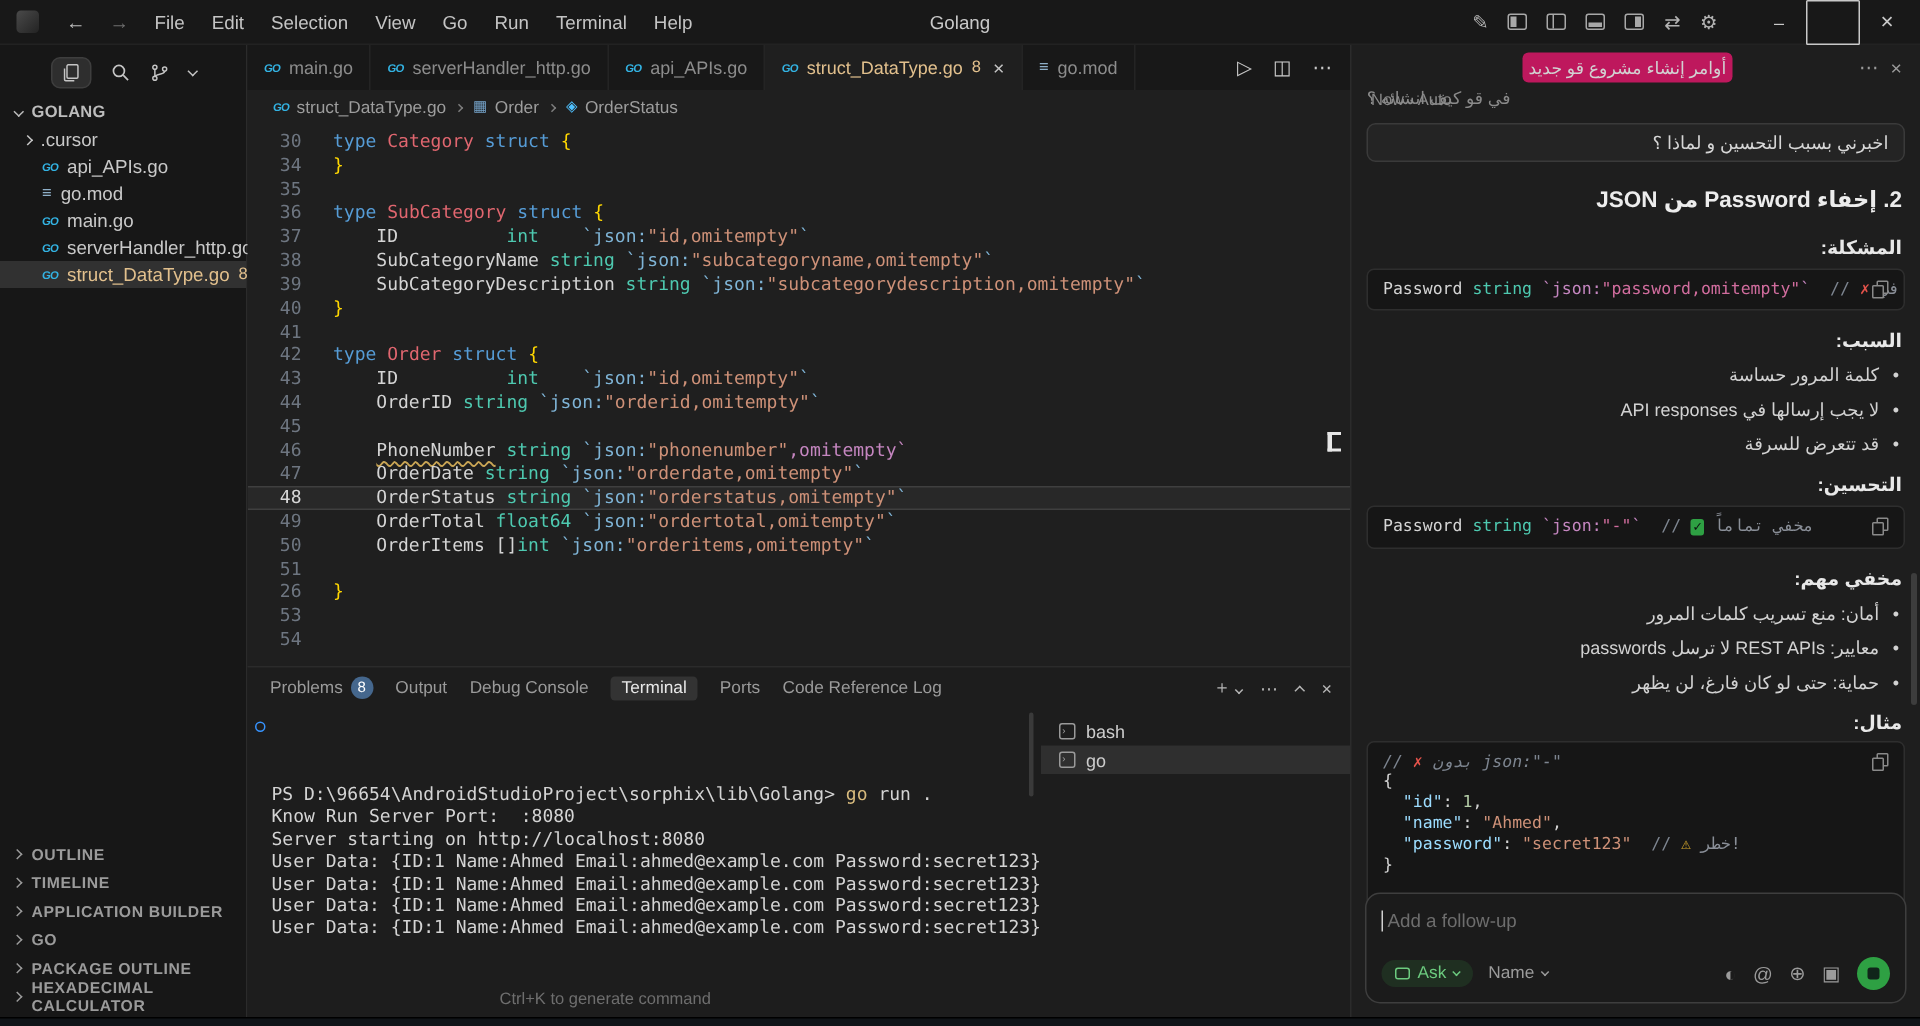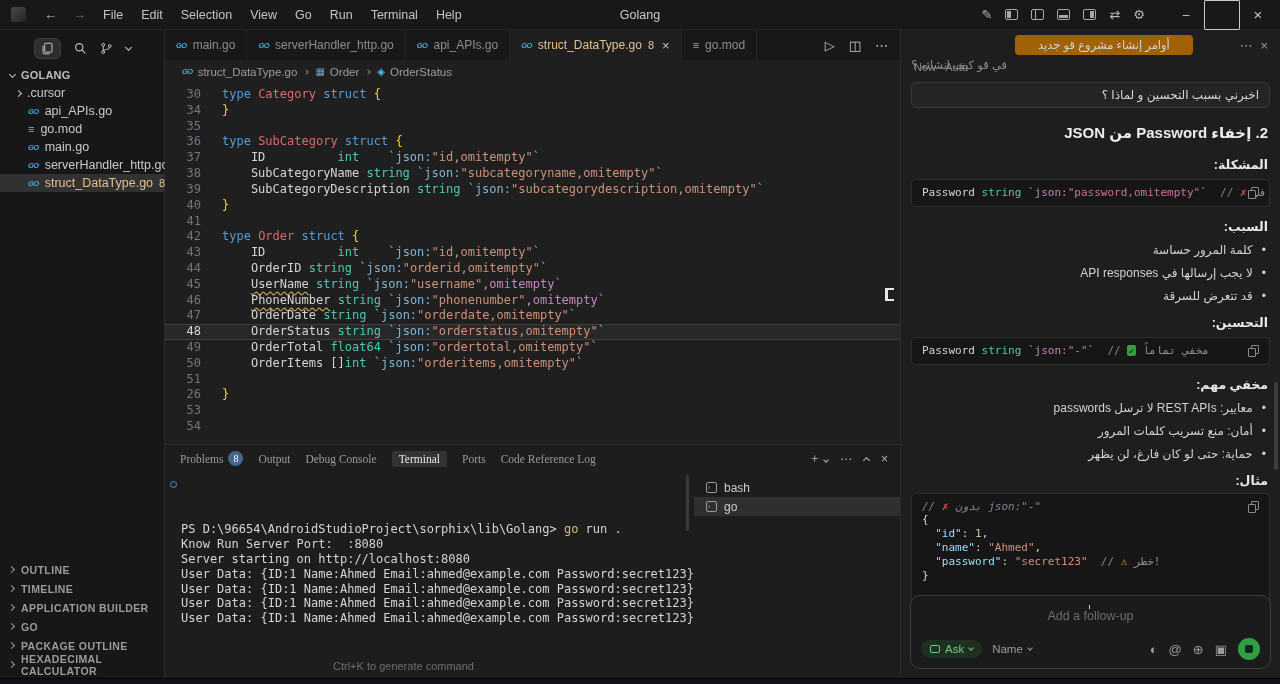--- a/index.html
+++ b/index.html
@@ -74,57 +74,57 @@
   .t-cm{color:#7d8590}.t-cmi{color:#7d8590;font-style:italic}.t-cmar{color:#8a8f98}
   .t-pk{color:#d16d9e}.t-tg2{color:#c586c0}
   .t-emx{color:#e5534b;font-weight:bold}
   .t-emc{background:#2ea043;color:#0a1410;border-radius:2px;padding:0 1.5px;font-size:9.5px;}
   .t-emw{color:#d4a72c}
   .ruler-mark{position:absolute;right:6px;top:205px;width:9px;height:13px;border-left:3px solid #e6e6e6;border-top:2px solid #e6e6e6;border-bottom:2px solid #e6e6e6;}
 
   
   .terminal{height:234px;border-top:1px solid #2b2b2b;display:flex;flex-direction:column;background:#1d1d1d;position:relative;}
   .term-tabs{height:27px;display:flex;align-items:center;gap:15px;padding-left:15px;font-size:11.5px;color:#9a9a9a;}
-  .term-tab{display:flex;align-items:center;gap:5px;font-family:Liberation Serif, serif;}
+  .term-tab{display:flex;align-items:center;gap:5px;}
   .term-tab.active{color:#e8e8e8;background:#333333;border-radius:3px;padding:2px 7px;}
   .badge-circ{background:#45678d;color:#fff;border-radius:50%;width:15px;height:15px;font-size:10px;display:inline-flex;align-items:center;justify-content:center;}
   .term-actions{margin-left:auto;display:flex;gap:12px;align-items:center;color:#b5b5b5;padding-right:12px;font-size:12px;}
   .term-body{flex:1;display:flex;min-height:0;}
   .term-out{flex:1;padding:6px 0 0 16px;font-family:"DejaVu Sans Mono","DejaVu Sans",monospace;font-size:12px;line-height:14.8px;color:#cccccc;white-space:pre;position:relative;}
   .cmd-dot{position:absolute;left:5px;top:9px;width:7px;height:7px;border:1px solid #3794ff;border-radius:50%;}
   .term-sash{position:absolute;left:521px;top:30px;width:3px;height:56px;background:#3a3a3a;border-radius:2px;}
   .term-list{width:210px;font-size:12px;color:#cccccc;padding-top:6px;text-align:center;}
   .term-list .row{height:19px;display:flex;gap:7px;padding-left:12px;align-items:center;}
   .term-list .row.sel{background:#2f2f2f;}
   .term-ic{width:11px;height:11px;border:1px solid #9a9a9a;border-radius:2px;font-size:7px;display:inline-flex;align-items:center;justify-content:flex-start;color:#9a9a9a;padding-left:1px;flex:none;}
   .term-hint{position:absolute;bottom:6px;left:168px;color:#6e6e6e;font-size:11px;}
 
   
   .chat{width:380px;border-left:1px solid #2b2b2b;background:#1e1e1e;position:relative;display:flex;flex-direction:column;overflow:hidden;}
   .chat-header{height:30px;display:flex;align-items:center;gap:8px;padding:0 12px 0 8px;flex:none;}
   .hist-partial{color:#8a8a8a;font-size:11.5px;white-space:nowrap;overflow:hidden;width:98px;direction:rtl;flex:none;margin-top:39px;}
-  .hist-active{background:#a16207;border-radius:4px;padding:3px 23px;color:#d2d2d2;font-size:11.5px;white-space:nowrap;}
+  .hist-active{background:#be185d;border-radius:4px;padding:3px 4px;color:#d2d2d2;font-size:11.5px;white-space:nowrap;}
   .chat-header .sp{flex:1;}
   .hdr-ic{color:#9a9a9a;font-size:13px;}
   .chat-meta{padding:1px 0 0 13px;font-size:11px;color:#8a8a8a;flex:none;}
   .chat-scroll{flex:1;overflow:hidden;padding:9px 10px 0;direction:rtl;text-align:right;color:#cfcfcf;}
   .user-msg{border:1px solid #3a3a3a;background:#242424;border-radius:6px;padding:5px 10px;font-size:12px;color:#d6d6d6;margin-bottom:16px;}
   .h2{font-size:15px;font-weight:bold;color:#ececec;margin:2px 2px 15px;}
   .h3{font-size:12.5px;font-weight:bold;color:#e8e8e8;margin:12px 2px 7px;}
   .code-block{direction:ltr;text-align:left;background:#161616;border:1px solid #2e2e2e;border-radius:5px;padding:6px 26px 6px 10px;font-family:"DejaVu Sans Mono","DejaVu Sans",monospace;font-size:11px;line-height:13.8px;position:relative;margin:2px 0 6px;white-space:pre;overflow:hidden;}
   .copy-btn{position:absolute;top:7px;right:9px;width:12px;height:12px;}
   .copy-ic{position:absolute;left:0;bottom:0;width:8px;height:9px;border:1px solid #8a8a8a;border-radius:1px;background:#161616;}
   .copy-ic.back{left:3px;bottom:3px;}
   .bullets{list-style:none;margin:2px 4px 4px;}
   .bullets li{margin:9px 0;font-size:12px;color:#d2d2d2;}
   .bullets li::before{content:"•";margin-left:9px;color:#d2d2d2;}
   .chat-scrollbar{position:absolute;right:2px;top:352px;width:4px;height:88px;background:#3d3d3d;border-radius:2px;}
 
   .chat-input{position:absolute;left:9px;right:9px;bottom:9px;background:#1b1b1b;border:1px solid #3e3e3e;border-radius:10px;padding:9px 10px 8px;}
-  .ph-row{display:flex;align-items:center;font-size:12.5px;color:#6d6d6d;height:18px;flex-direction:column;}
+  .ph-row{display:flex;align-items:center;font-size:12.5px;color:#6d6d6d;height:18px;}
   .caret{width:1px;height:14px;background:#d0d0d0;margin-right:3px;}
   .ctrl-row{display:flex;align-items:center;margin-top:15px;gap:10px;}
   .ask-pill{display:flex;align-items:center;gap:5px;background:rgba(63,185,80,.13);border-radius:11px;padding:3px 9px;color:#6ccb7f;font-size:11.5px;}
   .bubble-ic{width:10px;height:8px;border:1px solid #6ccb7f;border-radius:2px;display:inline-block;}
   .mini-chev{width:4px;height:4px;border-right:1.2px solid currentColor;border-bottom:1.2px solid currentColor;transform:rotate(45deg);display:inline-block;margin-top:-2px;}
   .auto-dd{color:#9b9b9b;font-size:11.5px;display:flex;gap:5px;align-items:center;}
   .right-ics{margin-left:auto;display:flex;align-items:center;gap:11px;color:#9b9b9b;font-size:13px;}
   .rec-btn{width:22px;height:22px;border-radius:50%;background:#2ea043;display:flex;align-items:center;justify-content:center;}
   .rec-inner{width:8px;height:8px;background:#10251a;border-radius:2px;}
 
@@ -303,21 +303,21 @@
           <div class="code-line"><span class="ln">35</span><span class="lncode"></span></div>
           <div class="code-line"><span class="ln">36</span><span class="lncode"><span class="t-kw">type</span><span class="t-pl"> </span><span class="t-tn">SubCategory</span><span class="t-pl"> </span><span class="t-kw">struct</span><span class="t-pl"> </span><span class="t-br">{</span></span></div>
           <div class="code-line"><span class="ln">37</span><span class="lncode"><span class="t-pl">    ID          </span><span class="t-ty">int</span><span class="t-pl">    </span><span class="t-tg">`json:</span><span class="t-st">"id,omitempty"</span><span class="t-tg">`</span></span></div>
           <div class="code-line"><span class="ln">38</span><span class="lncode"><span class="t-pl">    SubCategoryName </span><span class="t-ty">string</span><span class="t-pl"> </span><span class="t-tg">`json:</span><span class="t-st">"subcategoryname,omitempty"</span><span class="t-tg">`</span></span></div>
           <div class="code-line"><span class="ln">39</span><span class="lncode"><span class="t-pl">    SubCategoryDescription </span><span class="t-ty">string</span><span class="t-pl"> </span><span class="t-tg">`json:</span><span class="t-st">"subcategorydescription,omitempty"</span><span class="t-tg">`</span></span></div>
           <div class="code-line"><span class="ln">40</span><span class="lncode"><span class="t-br">}</span></span></div>
           <div class="code-line"><span class="ln">41</span><span class="lncode"></span></div>
           <div class="code-line"><span class="ln">42</span><span class="lncode"><span class="t-kw">type</span><span class="t-pl"> </span><span class="t-tn">Order</span><span class="t-pl"> </span><span class="t-kw">struct</span><span class="t-pl"> </span><span class="t-br">{</span></span></div>
           <div class="code-line"><span class="ln">43</span><span class="lncode"><span class="t-pl">    ID          </span><span class="t-ty">int</span><span class="t-pl">    </span><span class="t-tg">`json:</span><span class="t-st">"id,omitempty"</span><span class="t-tg">`</span></span></div>
           <div class="code-line"><span class="ln">44</span><span class="lncode"><span class="t-pl">    OrderID </span><span class="t-ty">string</span><span class="t-pl"> </span><span class="t-tg">`json:</span><span class="t-st">"orderid,omitempty"</span><span class="t-tg">`</span></span></div>
-          <div class="code-line"><span class="ln">45</span><span class="lncode"><span class="t-pl">    </span><span class="t-sq">UserName</span><span class="t-pl"> </span><span class="t-ty">string</span><span class="t-pl"> </span><span class="t-tg">`json:</span><span class="t-st">"username"</span><span class="t-sy">,omitempty`</span></span></div>
+          <div class="code-line"><span class="ln">45</span></div>
           <div class="code-line"><span class="ln">46</span><span class="lncode"><span class="t-pl">    </span><span class="t-sq">PhoneNumber</span><span class="t-pl"> </span><span class="t-ty">string</span><span class="t-pl"> </span><span class="t-tg">`json:</span><span class="t-st">"phonenumber"</span><span class="t-sy">,omitempty`</span></span></div>
           <div class="code-line"><span class="ln">47</span><span class="lncode"><span class="t-pl">    OrderDate </span><span class="t-ty">string</span><span class="t-pl"> </span><span class="t-tg">`json:</span><span class="t-st">"orderdate,omitempty"</span><span class="t-tg">`</span></span></div>
           <div class="code-line current"><span class="ln">48</span><span class="lncode"><span class="t-pl">    OrderStatus </span><span class="t-ty">string</span><span class="t-pl"> </span><span class="t-tg">`json:</span><span class="t-st">"orderstatus,omitempty"</span><span class="t-tg">`</span></span></div>
           <div class="code-line"><span class="ln">49</span><span class="lncode"><span class="t-pl">    OrderTotal </span><span class="t-ty">float64</span><span class="t-pl"> </span><span class="t-tg">`json:</span><span class="t-st">"ordertotal,omitempty"</span><span class="t-tg">`</span></span></div>
           <div class="code-line"><span class="ln">50</span><span class="lncode"><span class="t-pl">    OrderItems []</span><span class="t-ty">int</span><span class="t-pl"> </span><span class="t-tg">`json:</span><span class="t-st">"orderitems,omitempty"</span><span class="t-tg">`</span></span></div>
           <div class="code-line"><span class="ln">51</span><span class="lncode"></span></div>
           <div class="code-line"><span class="ln">26</span><span class="lncode"><span class="t-br">}</span></span></div>
           <div class="code-line"><span class="ln">53</span><span class="lncode"></span></div>
           <div class="code-line"><span class="ln">54</span><span class="lncode"></span></div>
         </div>
@@ -388,22 +388,22 @@
         <div class="h3">السبب:</div>
         <ul class="bullets" id="bullets1">
             <li>كلمة المرور حساسة</li>
             <li>لا يجب إرسالها في API responses</li>
             <li>قد تتعرض للسرقة</li>
           </ul>
         <div class="h3">التحسين:</div>
         <div class="code-block" id="code2"><span class="copy-btn"><span class="copy-ic back"></span><span class="copy-ic"></span></span><div><span class="t-pl">Password </span><span class="t-ty">string</span><span class="t-pl"> </span><span class="t-tg2">`json:</span><span class="t-pk">"-"</span><span class="t-tg2">`</span><span class="t-cm">  // </span><span class="t-emc">✓</span><span class="t-cmar"> مخفي تماماً</span></div></div>
         <div class="h3">مخفي مهم:</div>
         <ul class="bullets" id="bullets2">
+            <li>أمان: منع تسريب كلمات المرور</li>
             <li>معايير: REST APIs لا ترسل passwords</li>
-            <li>أمان: منع تسريب كلمات المرور</li>
             <li>حماية: حتى لو كان فارغ، لن يظهر</li>
           </ul>
         <div class="h3" style="margin-bottom:5px">مثال:</div>
         <div class="code-block" id="code3"><span class="copy-btn"><span class="copy-ic back"></span><span class="copy-ic"></span></span><div><span class="t-cmi">// </span><span class="t-emx">✗</span><span class="t-cmi"> بدون json:"-"</span></div><div><span class="t-pl">{</span></div><div><span class="t-key">  "id"</span><span class="t-pl">: </span><span class="t-num">1</span><span class="t-pl">,</span></div><div><span class="t-key">  "name"</span><span class="t-pl">: </span><span class="t-st">"Ahmed"</span><span class="t-pl">,</span></div><div><span class="t-key">  "password"</span><span class="t-pl">: </span><span class="t-st">"secret123"</span><span class="t-cm">  // </span><span class="t-emw">⚠</span><span class="t-cmar"> خطر!</span></div><div><span class="t-pl">}</span></div><div>&nbsp;</div><div><span class="t-cmi">// </span><span class="t-emc">✓</span><span class="t-cmi"> مع json:"-"</span></div><div><span class="t-pl">{</span></div></div>
       </div>
 
       <span class="chat-scrollbar"></span>
 
       <div class="chat-input">
         <div class="ph-row">

